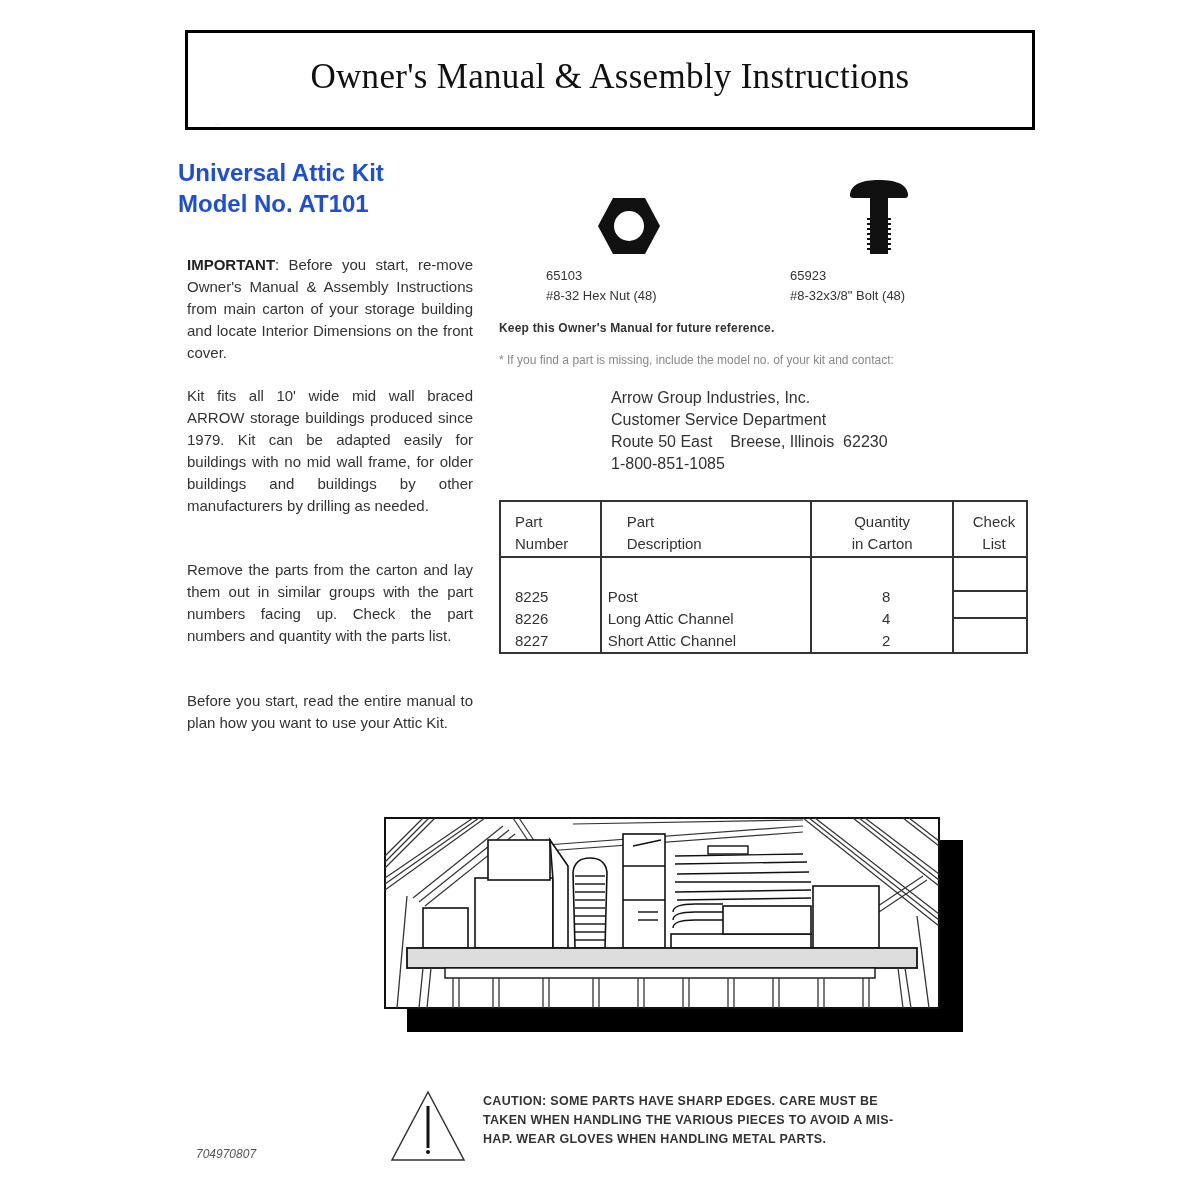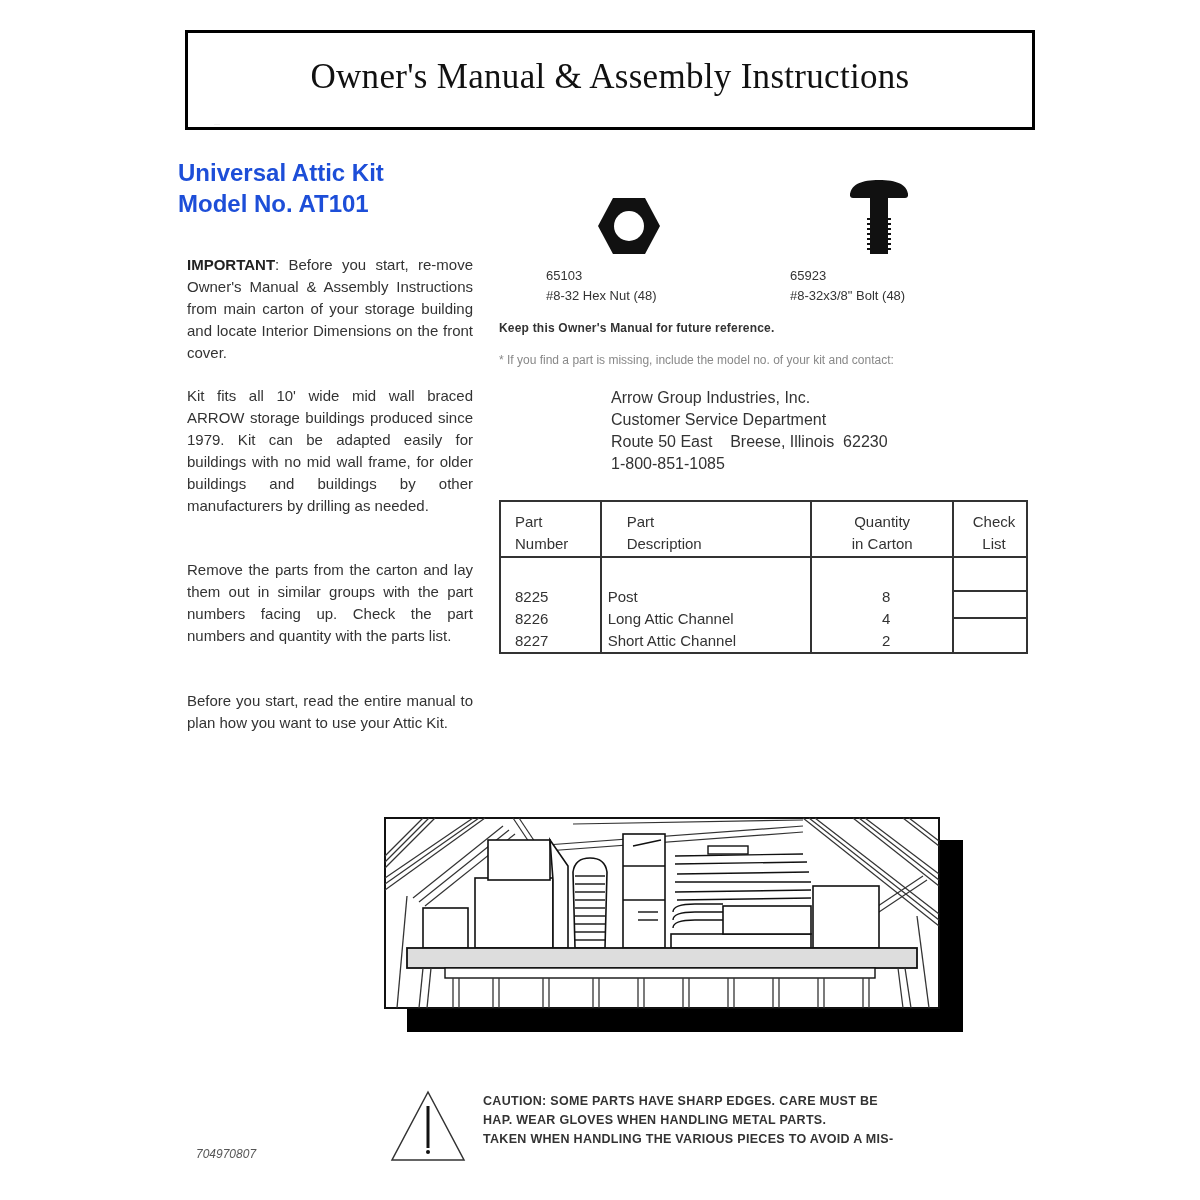--- a/index.html
+++ b/index.html
@@ -250,17 +250,17 @@
 
 <div class="abs caution-icon">
   <svg width="76" height="72" viewBox="0 0 76 72">
     <polygon points="38,2 74,70 2,70" fill="#fff" stroke="#333" stroke-width="1.5"></polygon>
     <rect x="36.5" y="16" width="3" height="42" fill="#111"></rect>
     <circle cx="38" cy="62" r="2" fill="#111"></circle>
   </svg>
 </div>
 <div class="abs caution-text">
   <div>CAUTION: SOME PARTS HAVE SHARP EDGES.  CARE MUST BE</div>
+  <div>TAKEN WHEN HANDLING THE VARIOUS PIECES TO AVOID A MIS-</div>
   <div>HAP.  WEAR GLOVES WHEN HANDLING METAL PARTS.</div>
-  <div>TAKEN WHEN HANDLING THE VARIOUS PIECES TO AVOID A MIS-</div>
 </div>
 
 <div class="abs doc-number">704970807</div>
 
 </body></html>

